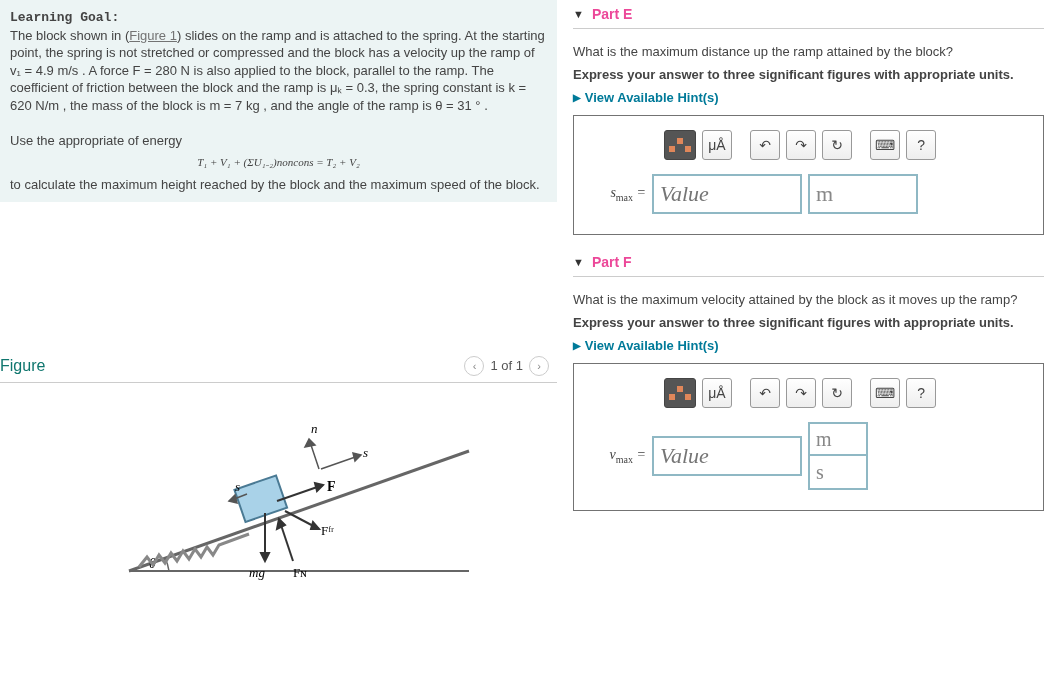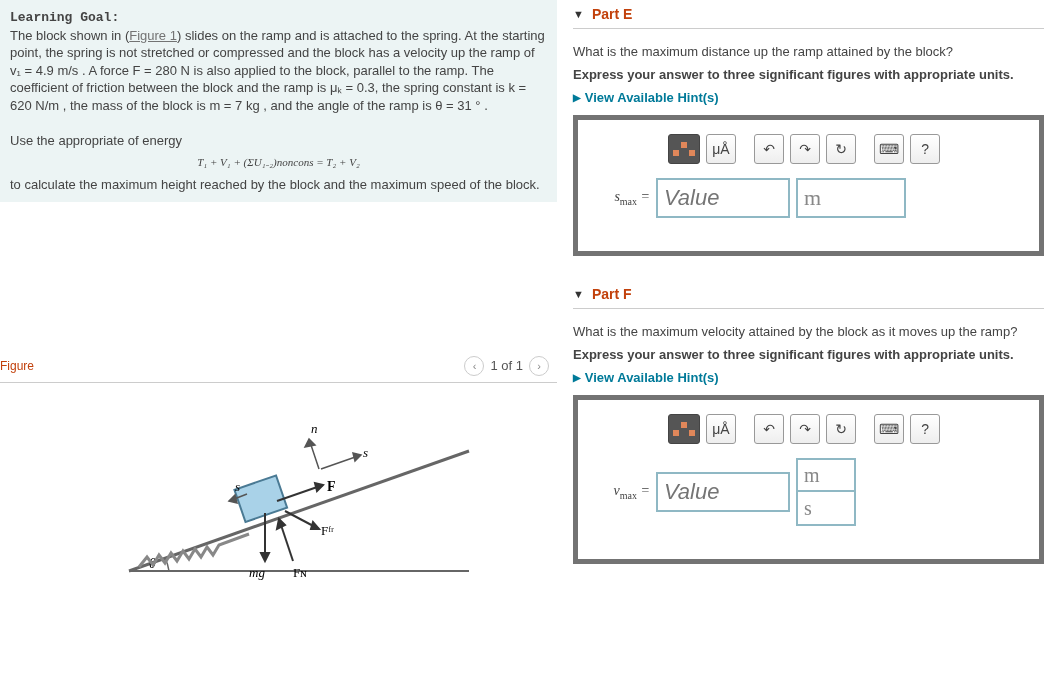--- a/index.html
+++ b/index.html
@@ -36,48 +36,48 @@
     font-style: italic;
   }
   .figure-header {
     display: flex;
     align-items: center;
     justify-content: space-between;
     margin-top: 150px;
     padding: 4px 8px 6px 0;
     border-bottom: 1px solid #ccc;
   }
-  .figure-title { font-size: 12px; font-weight: normal; color: #c2410c; }
+  .figure-title { font-size: 16px; font-weight: normal; color: #0f766e; }
   .pager {
     display: flex; align-items: center; gap: 6px;
     font-size: 13px; color: #555;
   }
   .pg-btn {
     width: 20px; height: 20px; border: 1px solid #ccc; border-radius: 50%;
     background: #fff; display: flex; align-items:center; justify-content:center;
     font-size: 11px; color: #888; cursor: pointer;
   }
   .figure-canvas { text-align:center; padding-top: 8px; }
   .part-header {
     display:flex; align-items:center; gap:8px;
     padding: 6px 0; border-bottom: 1px solid #ccc; margin-bottom: 14px;
   }
   .toggle-caret { font-size: 11px; color: #333; }
-  .part-title { font-weight: bold; font-size: 14px; color: #c2410c; }
+  .part-title { font-weight: bold; font-size: 14px; color: #ec4899; }
   .question { margin: 4px 0 6px 0; line-height: 1.4; }
   .instruct { font-weight: bold; margin-bottom: 8px; }
   .hints-link {
     color: #007a99; font-weight: bold; cursor: pointer;
     display:flex; align-items:center; gap:4px; margin-bottom: 10px;
   }
   .hints-caret { font-size: 10px; }
   .answer-box {
-    border: 5px solid #737373;
-    padding: 14px 20px 33px 20px;
-    margin-bottom: 24px;
+    border: 1px solid #737373;
+    padding: 14px 20px 20px 20px;
+    margin-bottom: 13px;
   }
   .toolbar {
     display:flex; align-items:center; gap:6px;
     margin-bottom: 14px; padding-left: 70px;
   }
   .tool-btn {
     height: 30px; min-width: 30px;
     border: 1px solid #999;
     background: linear-gradient(#fff, #eee);
     border-radius: 3px;
@@ -98,23 +98,23 @@
   }
   .var-label {
     font-family: 'Times New Roman', serif;
     font-style: italic;
     font-size: 14px;
     min-width: 52px;
     text-align:right;
   }
   .sub { font-size: 10px; vertical-align: sub; font-style: normal; }
   .value-input {
-    width: 134px; height: 40px;
+    width: 150px; height: 40px;
     border: 2px solid #8fb8c4;
-    font-family: Liberation Sans, sans-serif;
+    font-family: Liberation Serif, serif;
     font-size: 22px; font-style: italic; color:#aaa;
     padding: 0 6px;
     outline: none;
   }
   .unit-box {
     width: 110px; height: 40px;
     border: 2px solid #8fb8c4;
     font-family: 'Times New Roman', serif;
     font-size: 22px; color:#888;
     padding: 0 6px;

